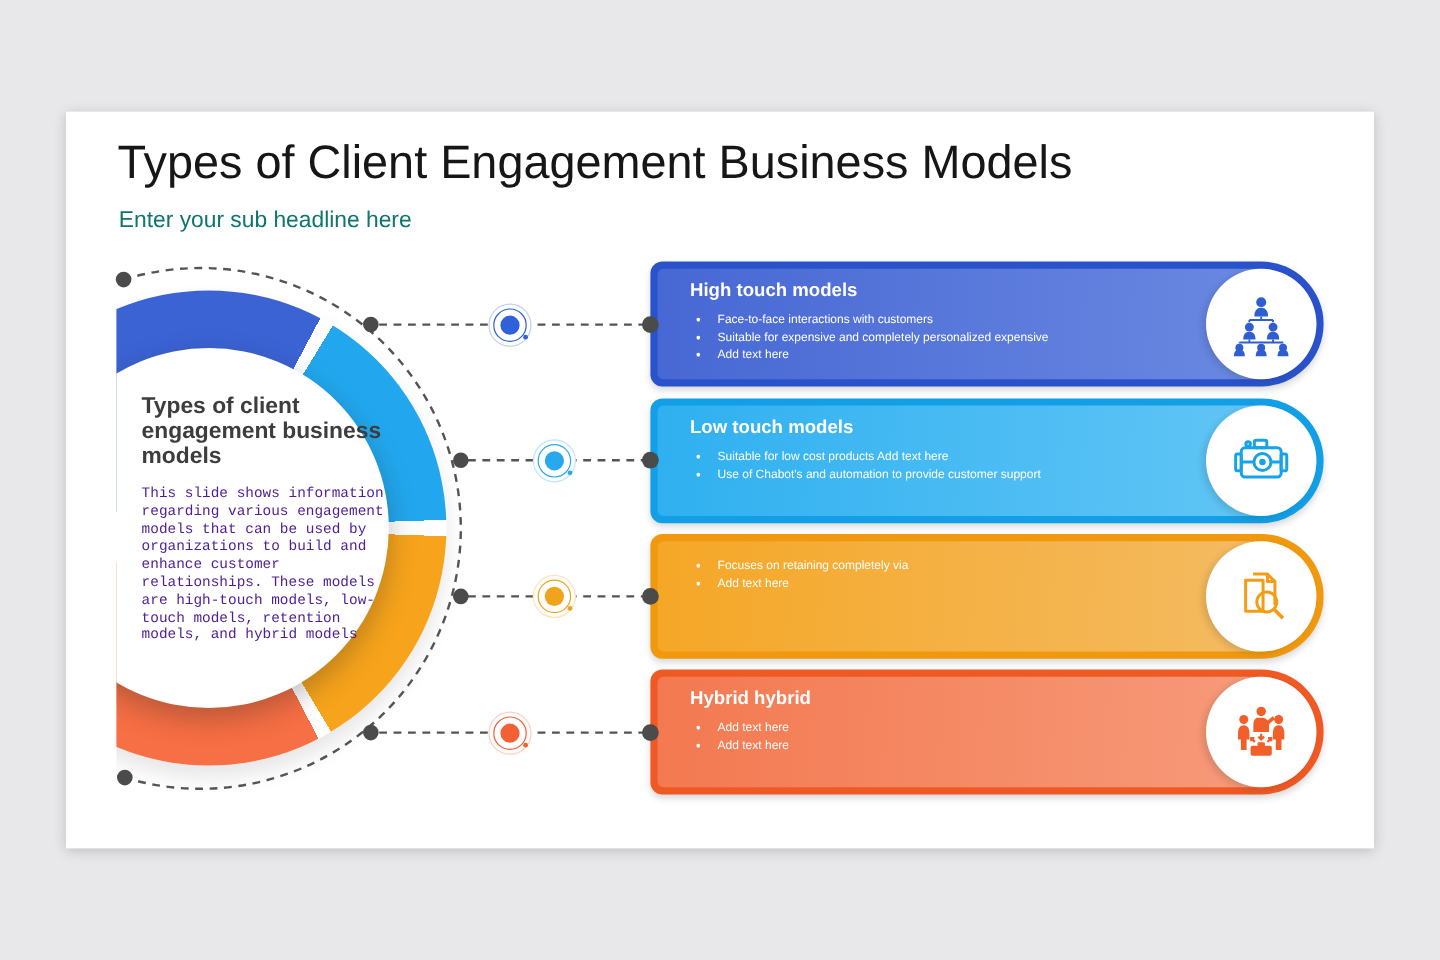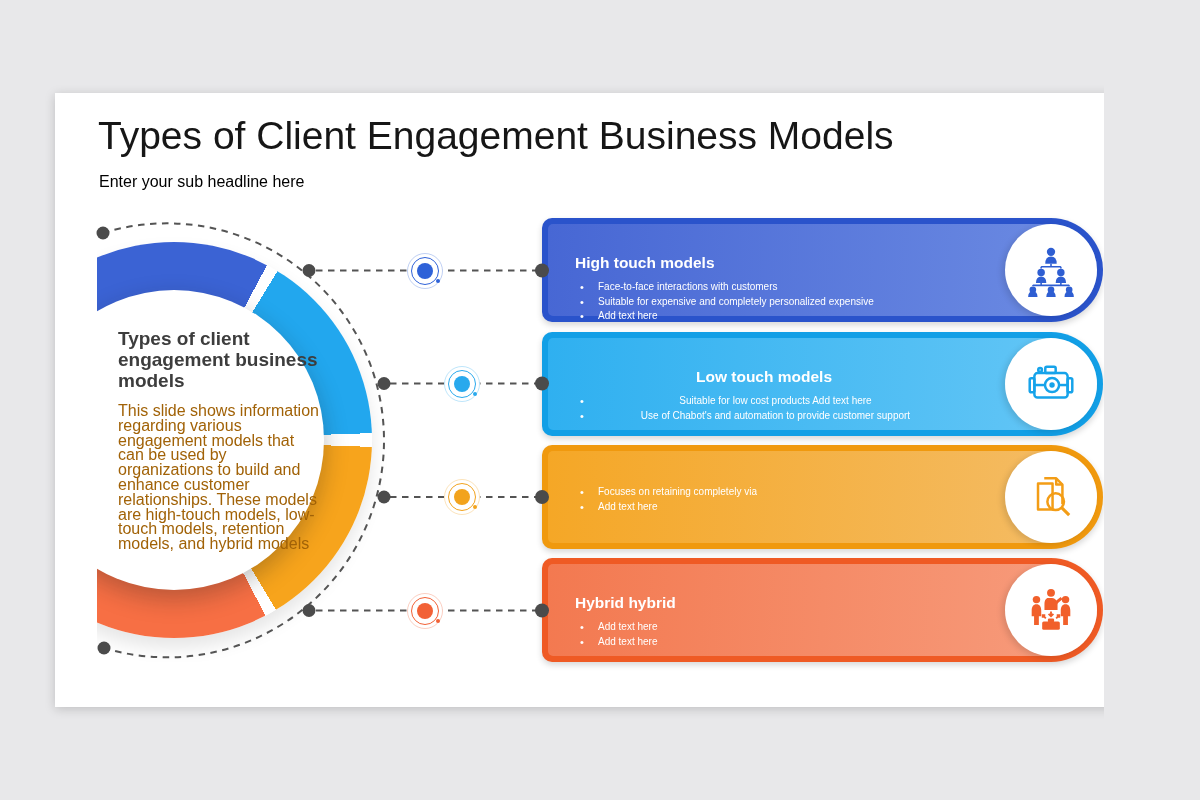--- a/index.html
+++ b/index.html
@@ -1,52 +1,52 @@
 <!DOCTYPE html>
 <html><head>
 <meta charset="utf-8">
 <style>
   html,body{margin:0;padding:0;background:#e8e8ea;font-family:"Liberation Sans",sans-serif;}
-  .stage{position:relative;width:1104px;height:800px;background:#e8e8ea;overflow:hidden;}
+  .stage{position:relative;width:1200px;height:800px;background:#e8e8ea;overflow:hidden;}
   .slide{position:absolute;left:55px;top:93px;width:1090px;height:614px;background:#ffffff;
          box-shadow:0 2px 10px rgba(0,0,0,0.18);}
   
   .title{position:absolute;left:98px;top:112px;font-size:39px;line-height:47px;color:#161616;font-weight:400;}
-  .subtitle{position:absolute;left:99px;top:173px;font-size:16px;color:#000000;}
+  .subtitle{position:absolute;left:99px;top:173px;font-size:19px;color:#0f766e;}
   
   .donut-clip{position:absolute;left:97px;top:210px;width:314px;height:452px;overflow:hidden;}
   .donut{position:absolute;left:-121px;top:32px;width:396px;height:396px;border-radius:50%;
          box-shadow:0 10px 18px rgba(0,0,0,0.10);}
   .donut-hole{position:absolute;left:-73px;top:80px;width:300px;height:300px;border-radius:50%;
          background:#ffffff;box-shadow:0 9px 24px rgba(25,25,25,0.28);}
   .donut-text{position:absolute;left:21px;top:118px;width:202px;}
   .donut-text h3{margin:0;font-size:19px;line-height:21px;font-weight:bold;color:#3d3d3d;}
-  .donut-text p{margin:13px 0 0 0;font-size:16px;line-height:14.8px;color:#a16207;}
+  .donut-text p{margin:13px 0 0 0;font-size:12px;line-height:14.8px;color:#4c1d95;font-family:Liberation Mono, monospace;}
   
   .overlay{position:absolute;left:0;top:0;z-index:5;pointer-events:none;}
   
   .marker{position:absolute;width:36px;height:36px;border-radius:50%;background:#fff;z-index:6;}
   .marker::before{content:"";position:absolute;inset:0;border:1.3px solid var(--mc);opacity:.3;border-radius:50%;}
   .marker .ring{position:absolute;inset:4px;border:1.7px solid var(--mc);border-radius:50%;}
   .marker .core{position:absolute;inset:10px;border-radius:50%;background:var(--mc);}
   .marker .sat{position:absolute;width:4px;height:4px;border-radius:50%;background:var(--mc);right:3px;bottom:6px;}
   
   .banner{position:absolute;left:542px;width:561px;height:104px;z-index:2;background:var(--bc);
           border-radius:10px 52px 52px 10px;box-shadow:0 3px 6px rgba(0,0,0,0.16);}
   .banner-inner{position:absolute;inset:6px;border-radius:5px 46px 46px 5px;
           background:linear-gradient(93deg,var(--g1) 0%,var(--g2) 100%);}
   .banner-circle{position:absolute;right:6px;top:6px;width:92px;height:92px;border-radius:50%;
           background:#ffffff;display:flex;align-items:center;justify-content:center;
           box-shadow:-3px 2px 6px rgba(0,0,0,0.12);}
-  .banner-content{position:absolute;left:33px;top:14px;right:150px;color:#ffffff;margin-top:20px;}
+  .banner-content{position:absolute;left:33px;top:14px;right:150px;color:#ffffff;}
   .banner-title{font-size:15.5px;font-weight:bold;line-height:22px;}
   .banner-bullets{margin:6px 0 0 0;padding:0;list-style:none;}
   .banner-bullets li{position:relative;padding-left:23px;font-size:10px;line-height:14.6px;}
   .banner-bullets li::before{content:"\2022";position:absolute;left:5px;top:0;font-size:11px;}
-  .b0{top:218px;} .b1{top:332px;text-align:center;} .b2{top:445px;} .b3{top:558px;}
+  .b0{top:218px;} .b1{top:332px;} .b2{top:445px;} .b3{top:558px;}
   .icon-svg{display:block;}
 </style>
 </head>
 <body>
 
 <div class="stage">
   <div class="slide">
     <div class="title" style="position:absolute;left:43px;top:19px;">Types of Client Engagement Business Models</div>
     <div class="subtitle" style="position:absolute;left:44px;top:80px;">Enter your sub headline here</div>
   </div>

